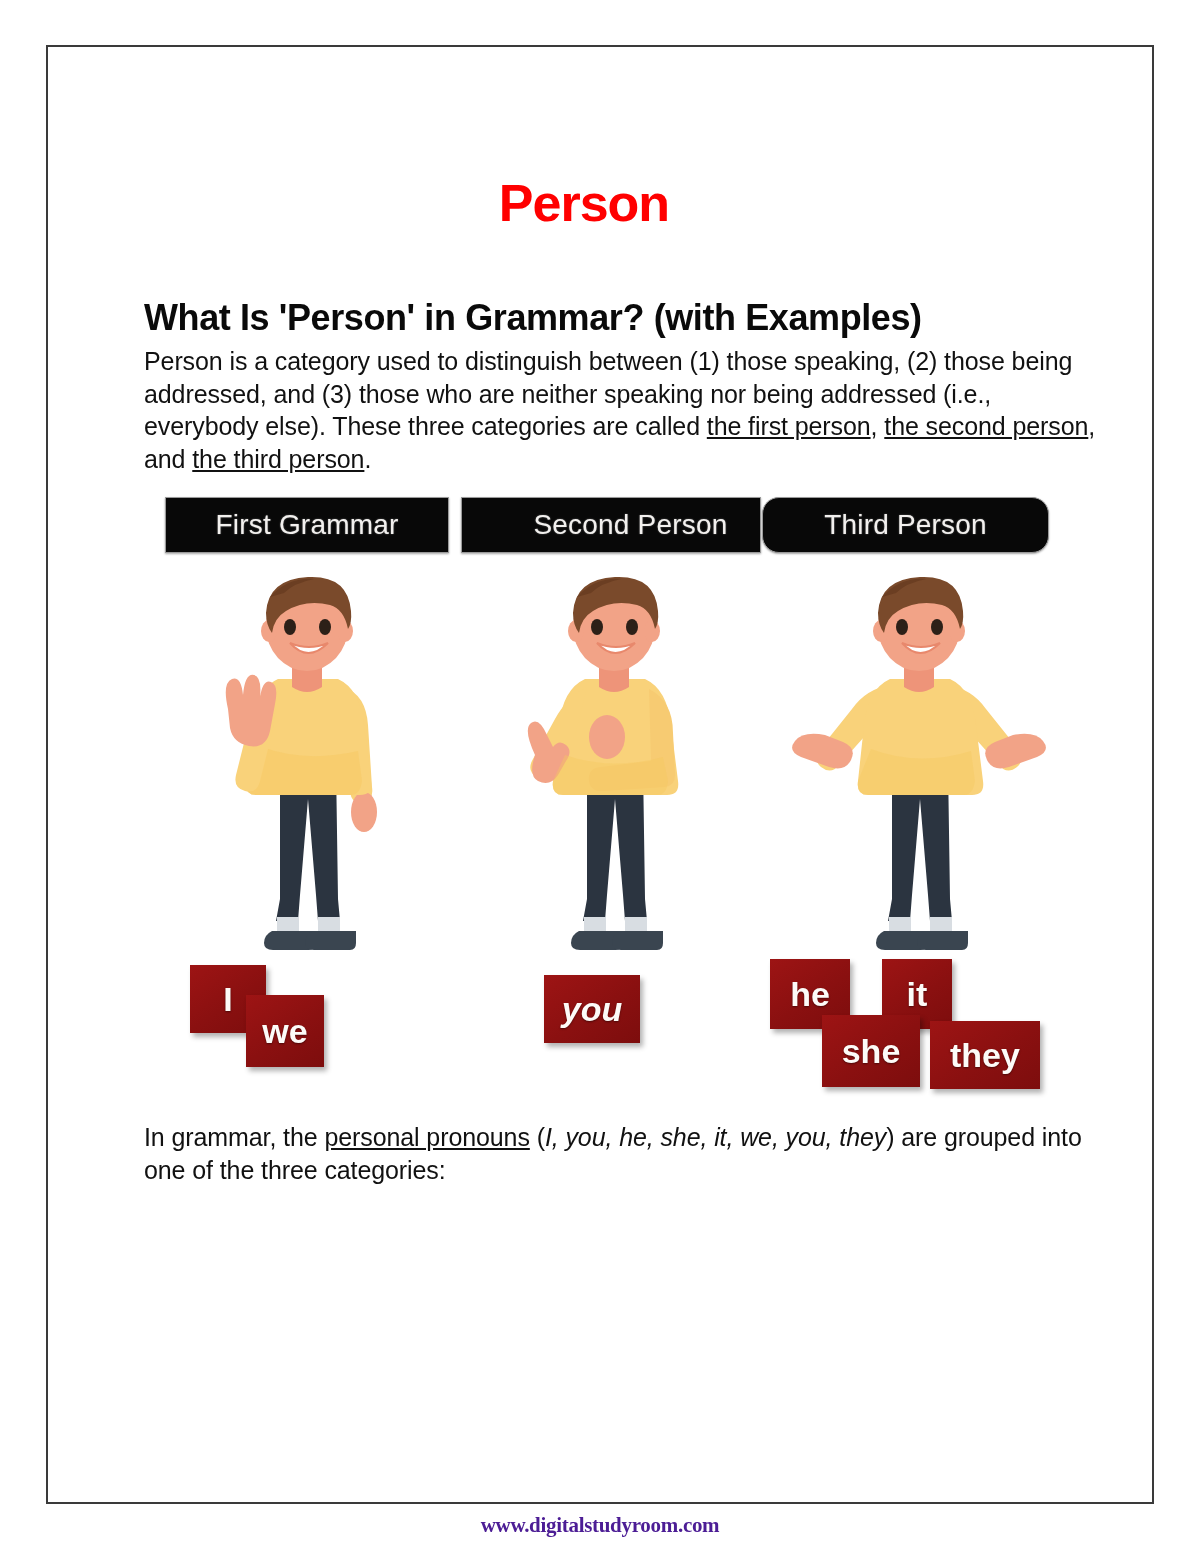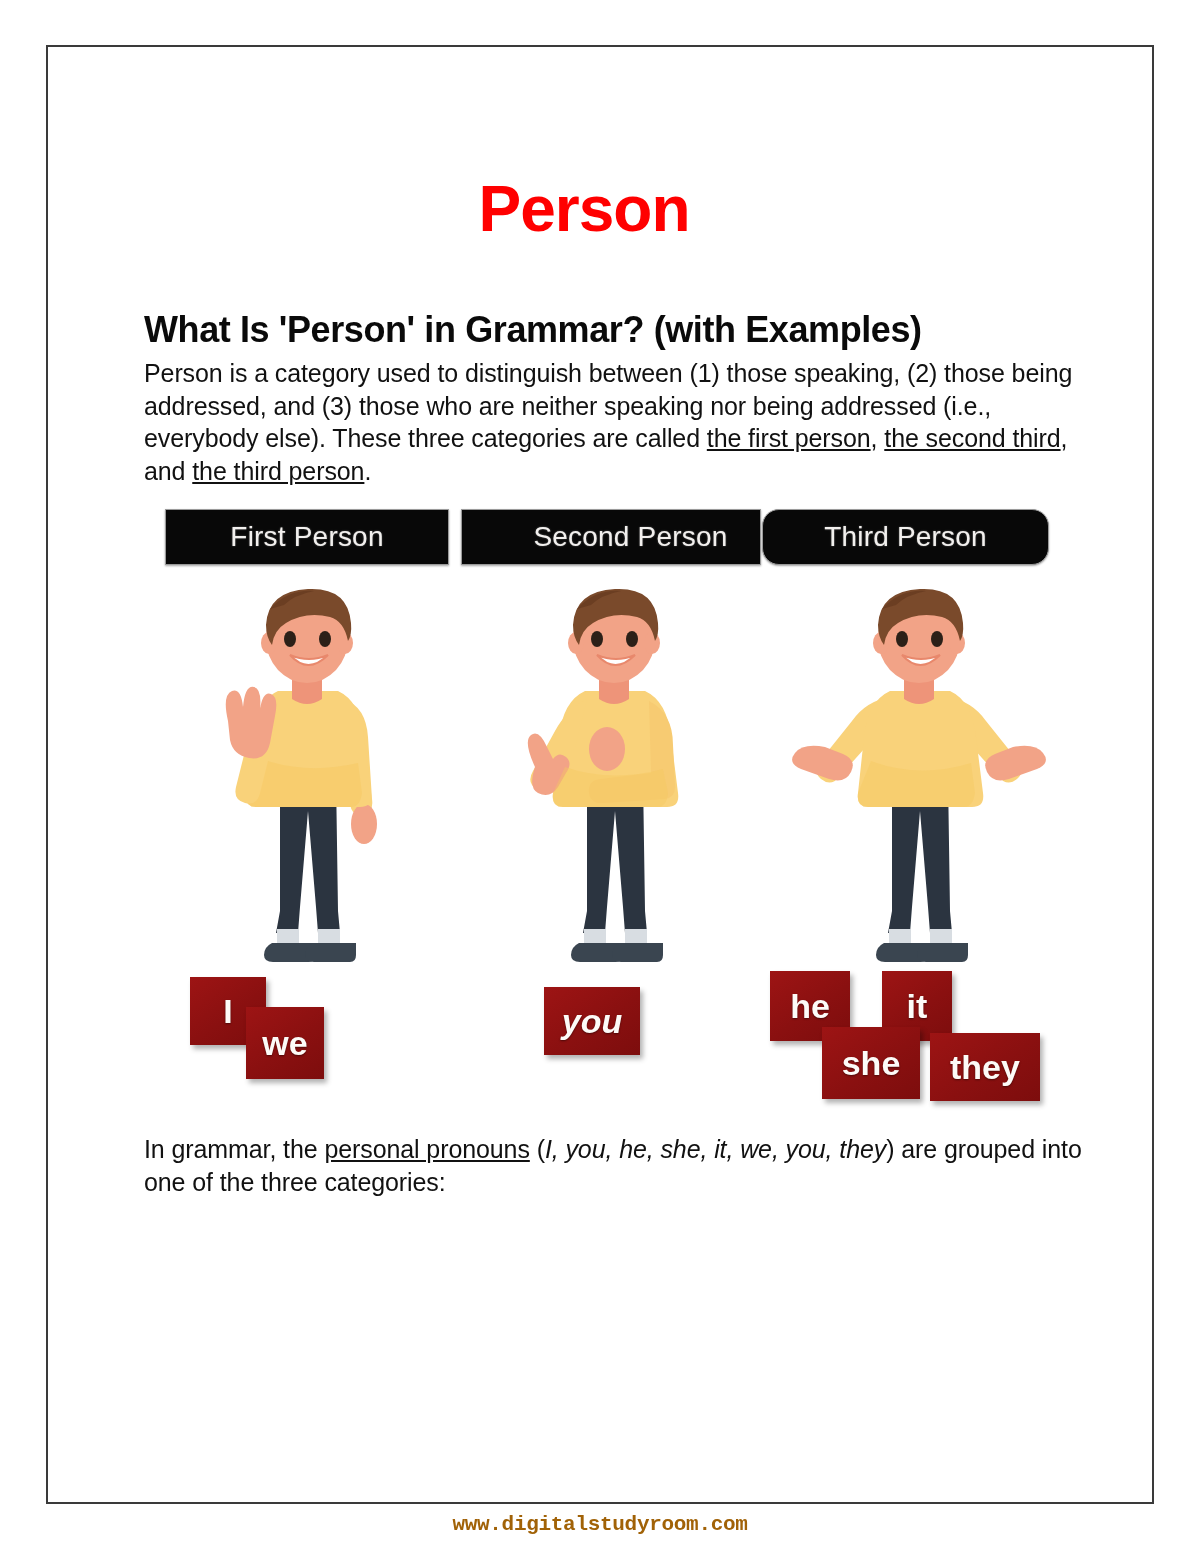--- a/index.html
+++ b/index.html
@@ -31,21 +31,21 @@
     position: absolute;
     left: 96px;   
     top: 130px;
     width: 960px;
   }
 
   
   #doc-title {
     text-align: center;
     color: #ff0000;
-    font-size: 64px;
+    font-size: 52px;
     font-weight: bold;
     font-family: "Liberation Sans Narrow", "Liberation Sans", sans-serif;
     letter-spacing: -1px;
     line-height: 1.0;
     margin: 0;
     padding-right: 80px;
   }
 
   
   .h2 {
@@ -148,47 +148,47 @@
 
   
   #footer {
     position: absolute;
     left: 0;
     top: 1513px;
     width: 1200px;
     text-align: center;
   }
   #footer-url {
-    color: #a16207;
+    color: #4c1d95;
     font-size: 21px;
     font-weight: bold;
-    font-family: Liberation Mono, monospace;
+    font-family: Liberation Serif, serif;
     letter-spacing: -0.3px;
   }
 </style>
 </head>
 <body>
 
 <div id="page-frame">
 
   <div id="content">
 
     <h1 id="doc-title">Person</h1>
 
     <h2 id="section-heading-1" class="h2">What Is 'Person' in Grammar? (with Examples)</h2>
 
     <p class="body-text">
-      <span>Person is a category used to distinguish between (1) those speaking, (2) those being addressed, and (3) those who are neither speaking nor being addressed (i.e., everybody else). These three categories are called </span><u>the first person</u><span>, </span><u>the second third</u><span>, and </span><u>the third person</u><span>.</span>
+      <span>Person is a category used to distinguish between (1) those speaking, (2) those being addressed, and (3) those who are neither speaking nor being addressed (i.e., everybody else). These three categories are called </span><u>the first person</u><span>, </span><u>the second person</u><span>, and </span><u>the third person</u><span>.</span>
     </p>
 
 
     <div id="columns">
 
       <div id="bar-first" class="label-bar">
-        <span>First Person</span>
+        <span>First Grammar</span>
       </div>
       <div id="bar-second" class="label-bar">
         <span>Second Person</span>
       </div>
       <div id="bar-third" class="label-bar">
         <span>Third Person</span>
       </div>
 
       <div id="figure-first" class="figure">
         <svg viewBox="0 0 230 390" width="230" height="390">

